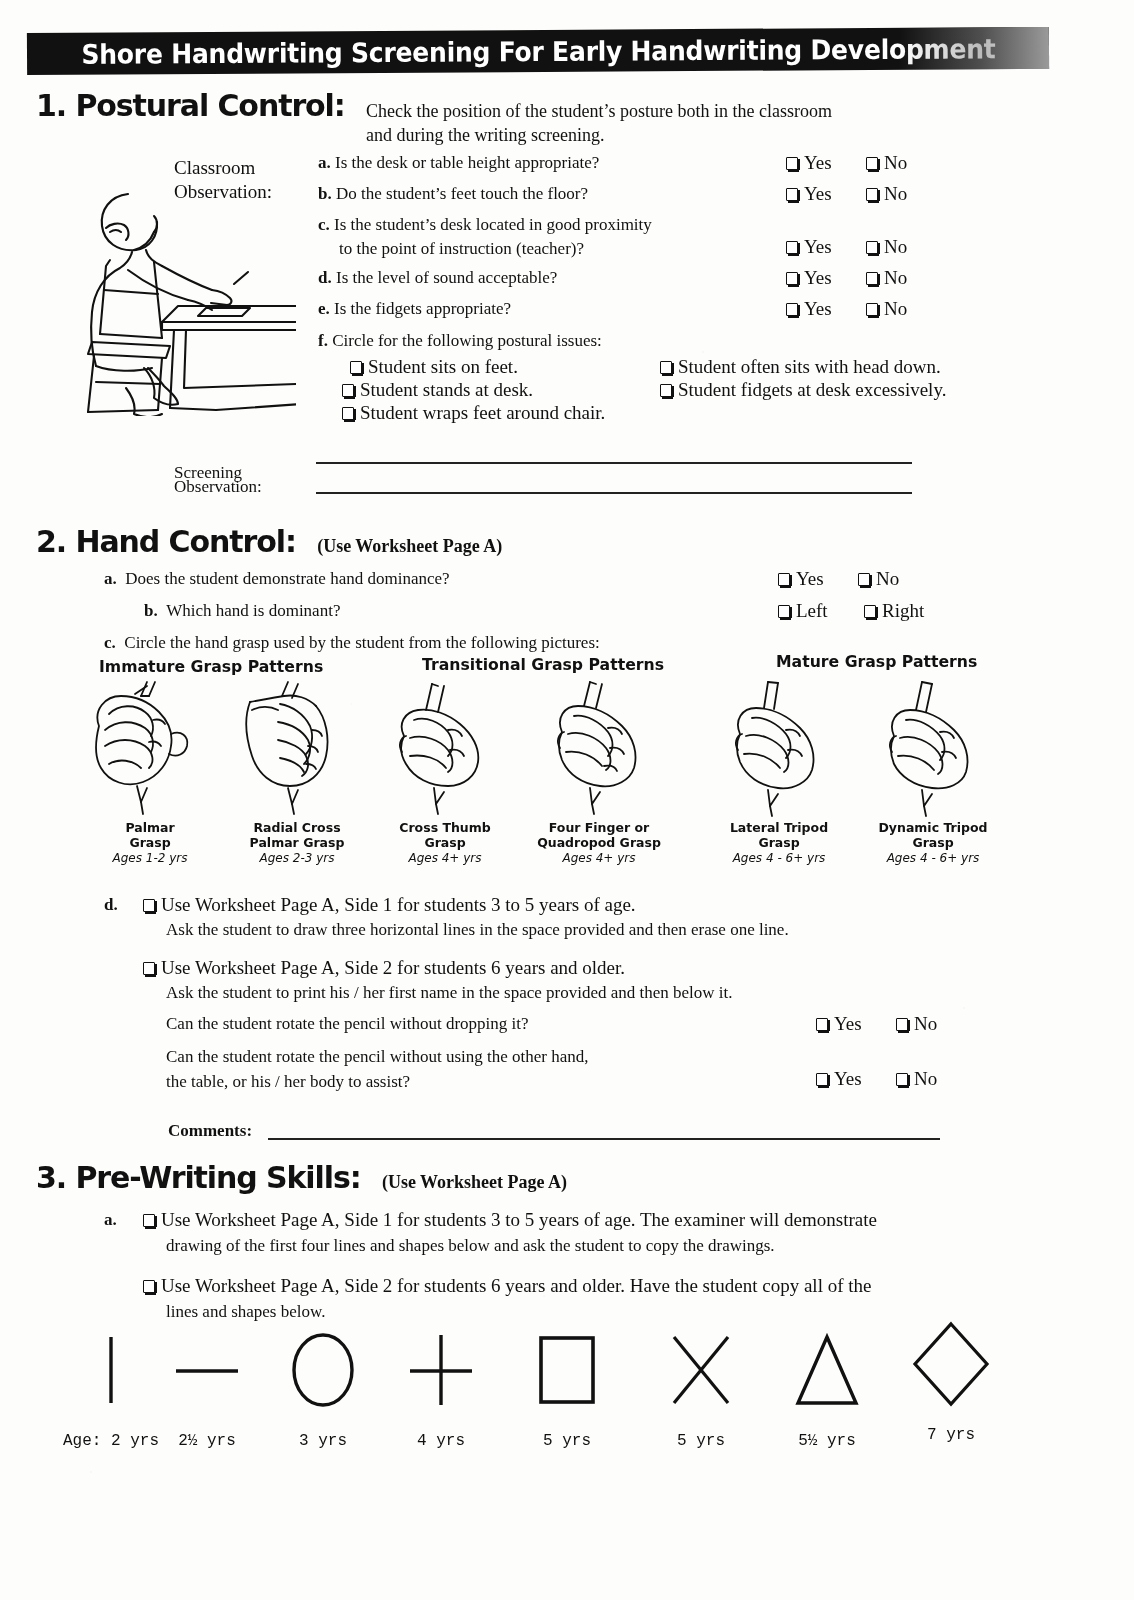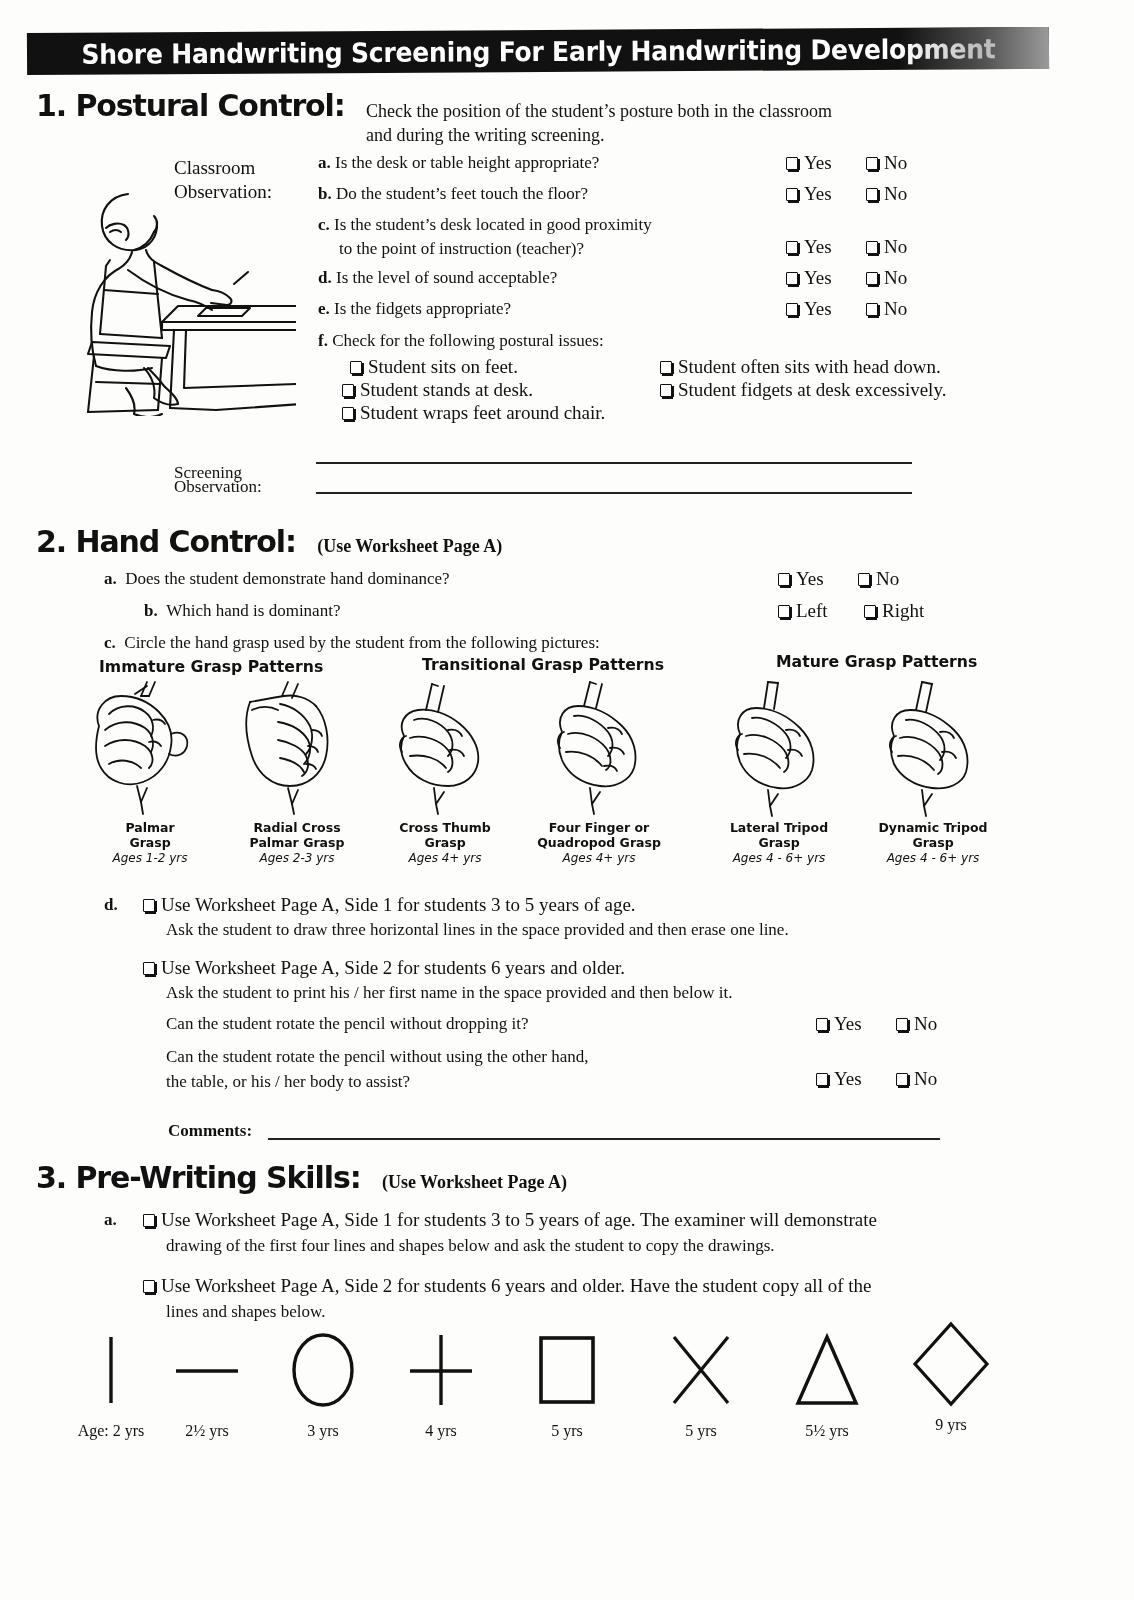--- a/index.html
+++ b/index.html
@@ -125,23 +125,23 @@
     font-style: italic;
     font-weight: 400;
     font-size: 12px;
     margin-top: 1px;
   }
 
   
   .shape-cell { position: absolute; width: 118px; text-align: center; }
   .shape-box { height: 80px; display: flex; align-items: center; justify-content: center; }
   .shape-age {
-    font-family: Liberation Serif, serif;
+    font-family: Liberation Mono, monospace;
     font-size: 16px;
-    margin-top: 12px;
+    margin-top: 22px;
     white-space: nowrap;
   }
 
   svg { display: block; }
   .ink { stroke: #111; fill: none; }
 </style>
 </head>
 <body>
 
 <div class="banner-wrap">
@@ -230,21 +230,21 @@
 <div class="opt" style="left:866px; top:236px;"><span class="cb"></span><span>No</span></div>
 
 <div class="t" style="left:318px; top:267px;"><span class="lbl">d.</span>&nbsp;<span>Is the level of sound acceptable?</span></div>
 <div class="opt" style="left:786px; top:267px;"><span class="cb"></span><span>Yes</span></div>
 <div class="opt" style="left:866px; top:267px;"><span class="cb"></span><span>No</span></div>
 
 <div class="t" style="left:318px; top:298px;"><span class="lbl">e.</span>&nbsp;<span>Is the fidgets appropriate?</span></div>
 <div class="opt" style="left:786px; top:298px;"><span class="cb"></span><span>Yes</span></div>
 <div class="opt" style="left:866px; top:298px;"><span class="cb"></span><span>No</span></div>
 
-<div class="t" style="left:318px; top:330px;"><span class="lbl">f.</span>&nbsp;<span>Check for the following postural issues:</span></div>
+<div class="t" style="left:318px; top:330px;"><span class="lbl">f.</span>&nbsp;<span>Circle for the following postural issues:</span></div>
 
 <div class="opt" style="left:350px; top:356px;"><span class="cb"></span><span>Student sits on feet.</span></div>
 <div class="opt" style="left:342px; top:379px;"><span class="cb"></span><span>Student stands at desk.</span></div>
 <div class="opt" style="left:342px; top:402px;"><span class="cb"></span><span>Student wraps feet around chair.</span></div>
 
 <div class="opt" style="left:660px; top:356px;"><span class="cb"></span><span>Student often sits with head down.</span></div>
 <div class="opt" style="left:660px; top:379px;"><span class="cb"></span><span>Student fidgets at desk excessively.</span></div>
 
 <div class="t" style="left:174px; top:462px;">Screening</div>
 <div class="t" style="left:174px; top:476px;">Observation:</div>
@@ -523,16 +523,16 @@
   </div>
   <div class="shape-age">5½ yrs</div>
 </div>
 
 <div class="shape-cell" style="left:892px; top:1324px;">
   <div class="shape-box">
     <svg width="84" height="88" viewBox="0 0 84 88">
         <polygon class="ink" points="42,4 78,44 42,84 6,44" stroke-width="3.2"></polygon>
       </svg>
   </div>
-  <div class="shape-age">9 yrs</div>
+  <div class="shape-age">7 yrs</div>
 </div>
 
 <div class="grain"></div>
 
 </body></html>

